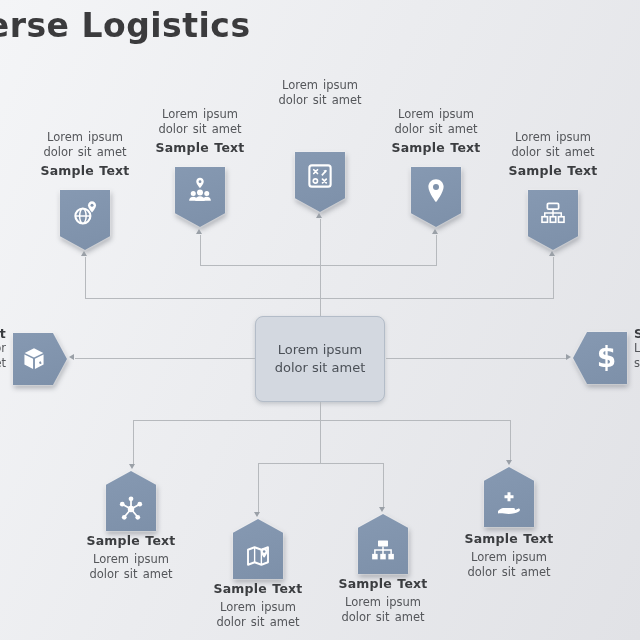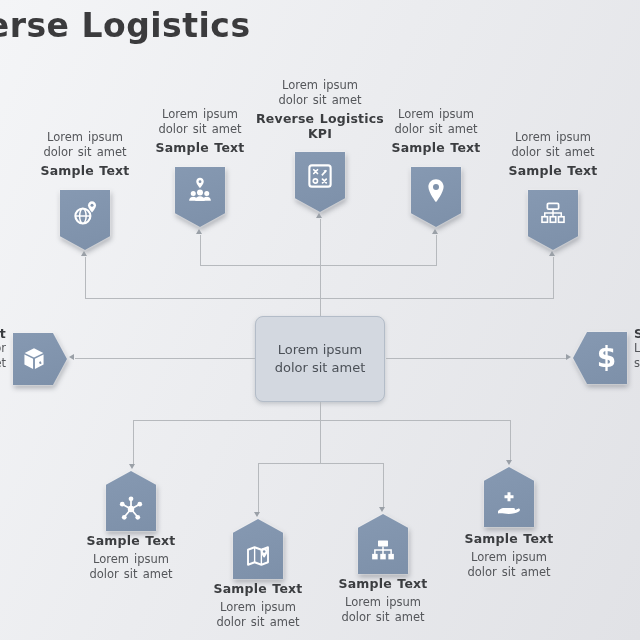--- a/index.html
+++ b/index.html
@@ -50,21 +50,20 @@
   <div class="node" style="left:25px;top:130px;width:120px">
     <div class="desc">Lorem ipsum dolor sit amet</div>
     <div class="label">Sample Text</div>
   </div>
   <div class="node" style="left:140px;top:107px;width:120px">
     <div class="desc">Lorem ipsum dolor sit amet</div>
     <div class="label">Sample Text</div>
   </div>
   <div class="node" style="left:252px;top:78px;width:136px">
     <div class="desc">Lorem ipsum dolor sit amet</div>
-    <div class="label">Reverse Logistics KPI</div>
   </div>
   <div class="node" style="left:376px;top:107px;width:120px">
     <div class="desc">Lorem ipsum dolor sit amet</div>
     <div class="label">Sample Text</div>
   </div>
   <div class="node" style="left:493px;top:130px;width:120px">
     <div class="desc">Lorem ipsum dolor sit amet</div>
     <div class="label">Sample Text</div>
   </div>
 

